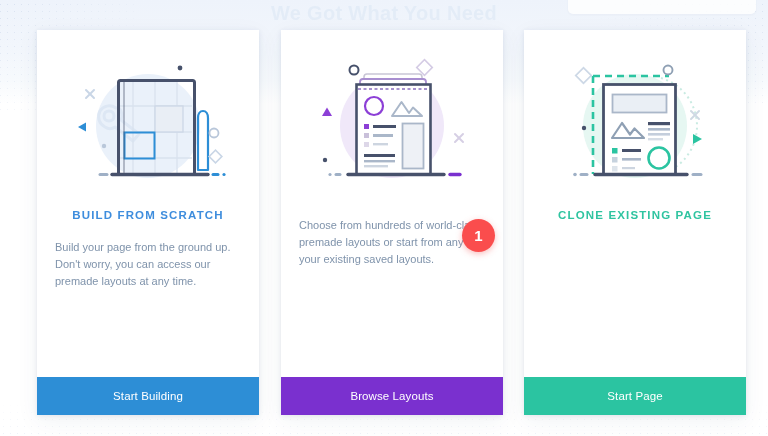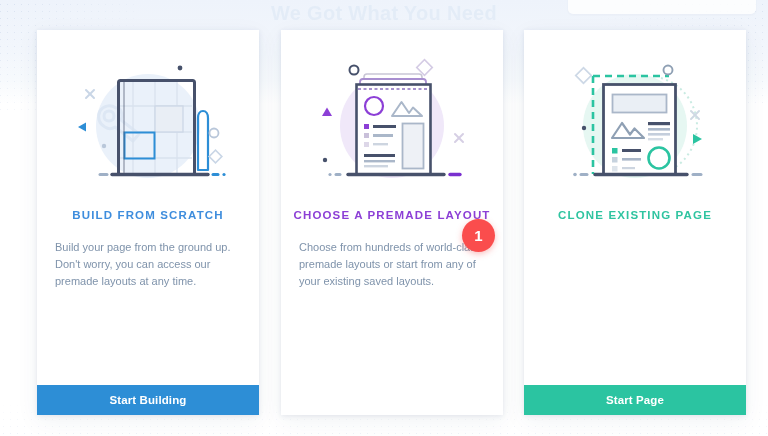--- a/index.html
+++ b/index.html
@@ -77,23 +77,23 @@
     font-size:11.5px;font-weight:700;letter-spacing:1.15px;
     text-transform:uppercase;text-align:center;line-height:1;
     position:relative;
   }
   .card-desc{
     margin-top:17px;width:186px;
     font-size:11px;line-height:17px;color:#7f93ab;
     text-align:left;
   }
   .card-btn{
-    position:absolute;left:0;bottom:0;width:222px;height:30px;
+    position:absolute;left:0;bottom:0;width:222px;height:38px;
     display:flex;align-items:center;justify-content:center;
-    color:#ffffff;font-size:11.5px;font-weight:700;letter-spacing:.1px;
+    color:#ffffff;font-size:11.5px;font-weight:400;letter-spacing:.1px;
     border:0;cursor:pointer;font-family:"Liberation Sans", sans-serif;
   }
 
   
   .badge{
     position:absolute;
     width:33px;height:33px;border-radius:50%;
     display:flex;align-items:center;justify-content:center;
     color:#fff;font-size:15px;font-weight:600;
     box-shadow:0 2px 6px rgba(240,70,70,.35);
@@ -198,22 +198,22 @@
           <circle cx="62" cy="22" r="4.5" fill="none" stroke="#47516b" stroke-width="2"></circle>
           <rect x="127" y="14" width="11" height="11" transform="rotate(45 132.5 19.5)" fill="none" stroke="#d4cbe4" stroke-width="1.6"></rect>
           <path d="M30 68l5-8.5 5 8.5z" fill="#8c3fd6"></path>
           <g stroke="#d6cfe4" stroke-width="2" stroke-linecap="round">
             <line x1="163" y1="86" x2="171" y2="94"></line>
               <line x1="171" y1="86" x2="163" y2="94"></line>
           </g>
           <circle cx="33" cy="112" r="2.2" fill="#47516b"></circle>
         </svg>
       </div>
-      <div class="card-title" style="color:#8c3fd6">CHOOSE A PREMADE LAYOUT</div>
       <div class="card-desc">Choose from hundreds of world-class premade layouts or start from any of your existing saved layouts.</div>
+      <button class="card-btn" style="background:#7a30cf">Browse Layouts</button>
     </div>
 
     <div class="card c2">
       <div class="illus">
         <svg width="200" height="152" viewBox="0 0 200 152" xmlns="http://www.w3.org/2000/svg">
           <circle cx="100" cy="78" r="52" fill="#e6f7f2"></circle>
           <path d="M126 30a50 50 0 0 1 0 96" fill="none" stroke="#c9ebe2" stroke-width="2" stroke-dasharray="2 3.5"></path>
 
           <path d="M58 28h76M58 28v98" fill="none" stroke="#2bc4a1" stroke-width="2.6" stroke-dasharray="7 5"></path>
 

